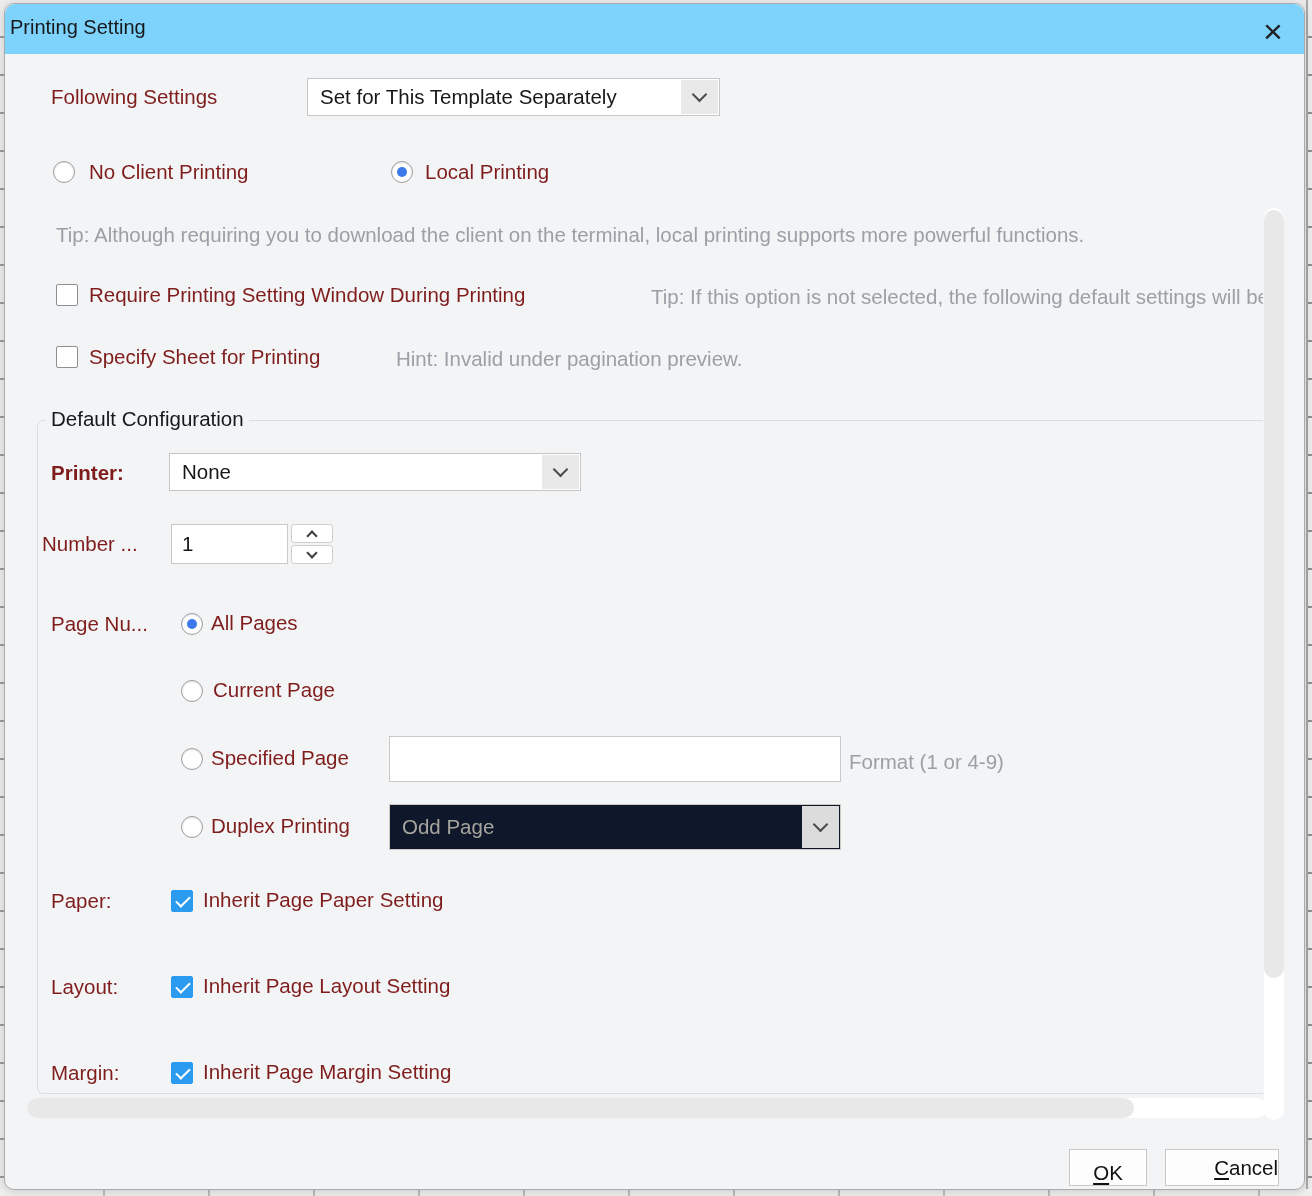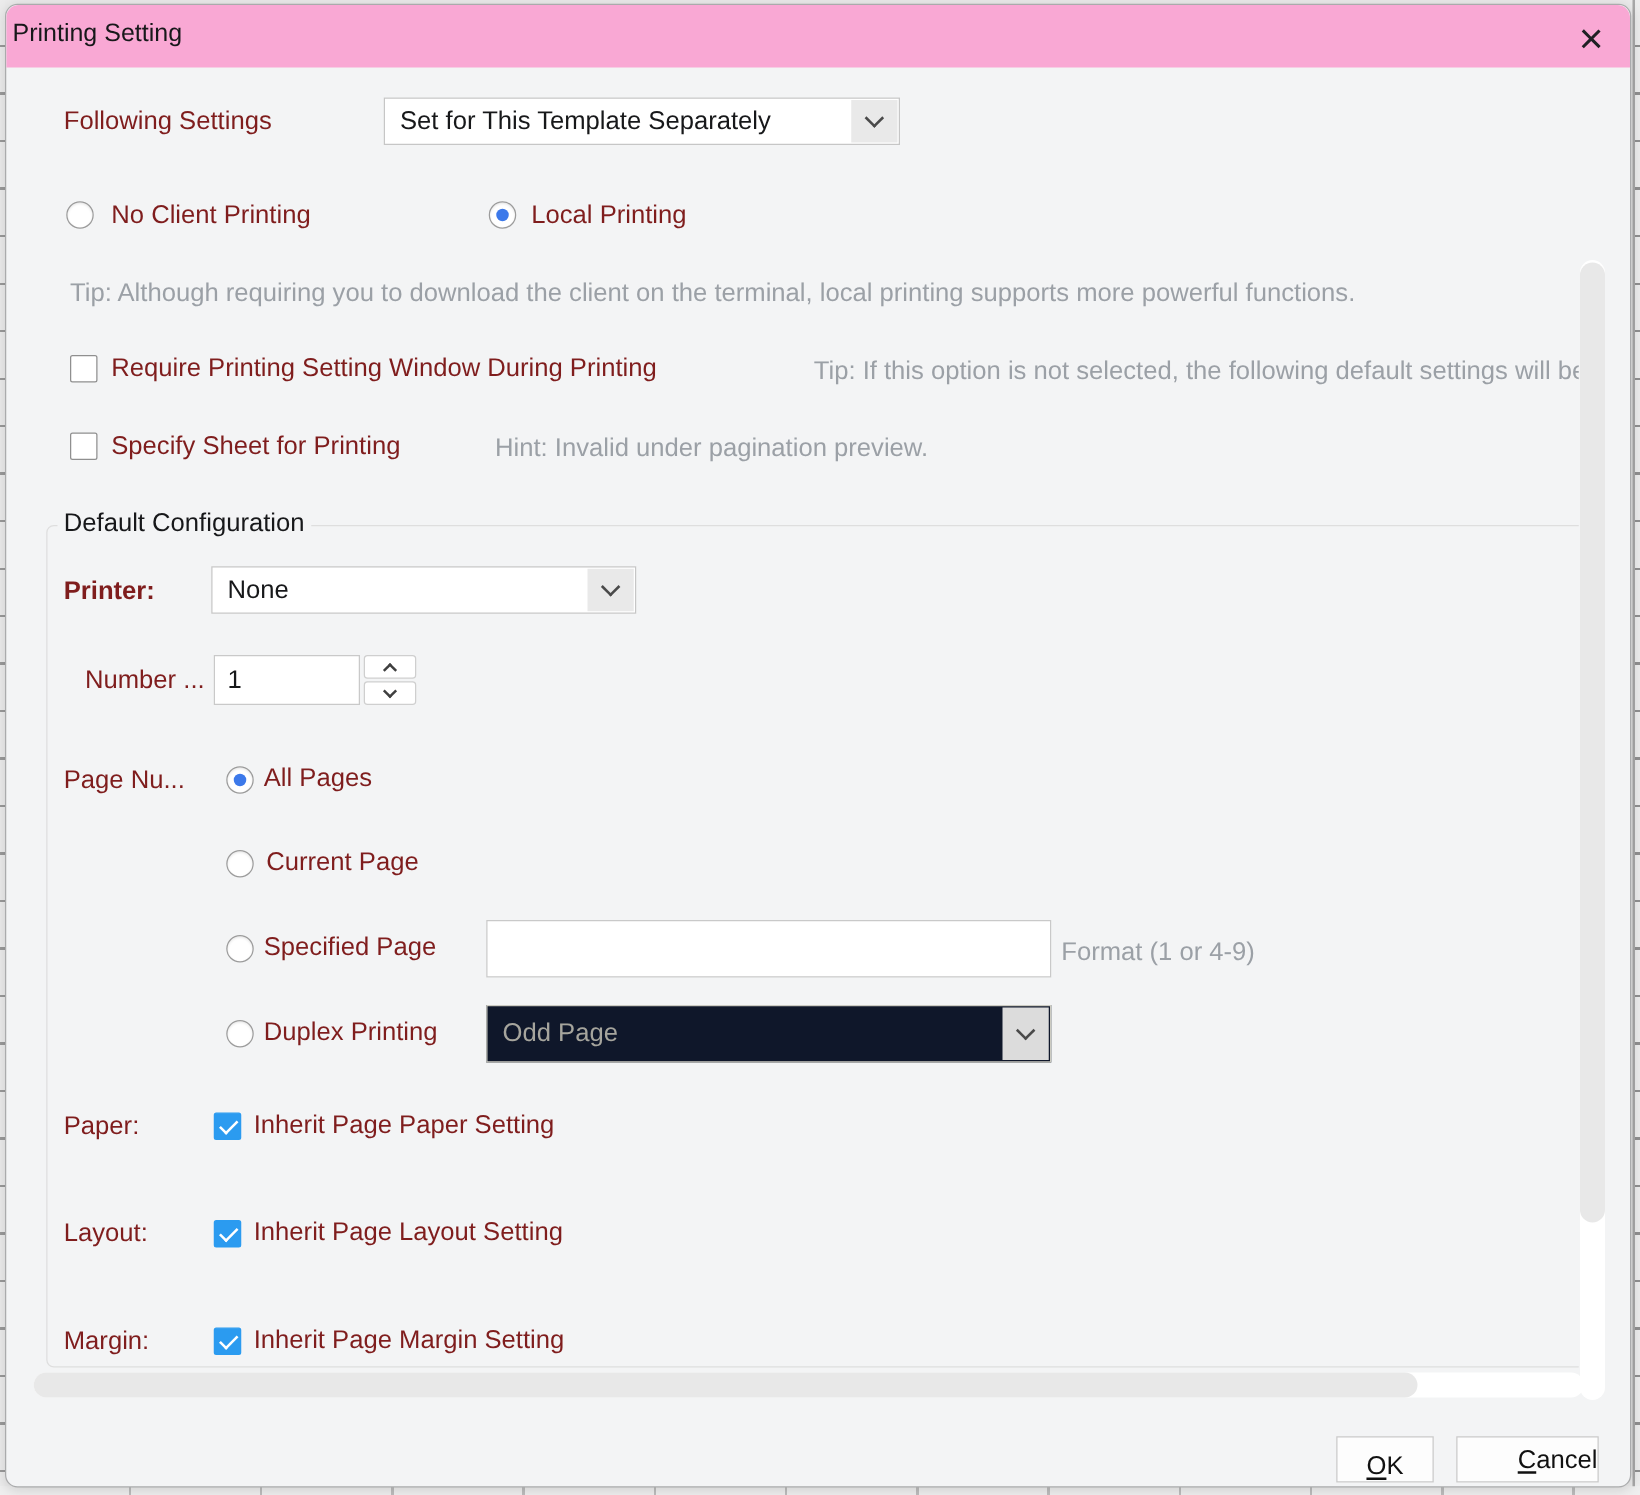--- a/index.html
+++ b/index.html
@@ -14,21 +14,21 @@
     background-color:#ececec; border-left:2px solid #a8a8a8;
     background-image:repeating-linear-gradient(to bottom, transparent 0 36px, #8f8f8f 36px 38px); }
   .edge-bottom { position:absolute; left:0; bottom:0; width:100%; height:7px;
     background-color:#efefef;
     background-image:repeating-linear-gradient(to right, transparent 0 103px, #bdbdbd 103px 105px); }
 
   
   .dialog { position:absolute; left:4px; top:3px; width:1301px; height:1187px;
     background:#f3f4f5; border:1px solid #aaabac; border-radius:10px;
     box-shadow:0 2px 10px rgba(0,0,0,.14); overflow:hidden; }
-  .titlebar { position:absolute; left:0; top:0; width:100%; height:50px; background:#f9a8d4;
+  .titlebar { position:absolute; left:0; top:0; width:100%; height:50px; background:#7dd3fc;
     border-radius:10px 10px 0 0; }
   .title { position:absolute; left:5px; top:12px; font-size:20px; color:#17181a; }
   .close-btn { position:absolute; right:12px; top:8px; width:38px; height:38px;
     display:flex; align-items:center; justify-content:center; cursor:pointer; }
   .close-glyph { font-size:34px; font-weight:300; color:#202124; line-height:1; }
 
   .lbl { position:absolute; font-size:20.5px; color:#7f1d1d; white-space:nowrap; }
   .tip { color:#9ba0a6; }
 
   
@@ -128,28 +128,28 @@
 
     <div class="cbox" style="left:34px; top:140px;"></div>
     <div class="lbl" style="left:67px; top:139px;">Specify Sheet for Printing</div>
     <div class="lbl tip" style="left:374px; top:141px;">Hint: Invalid under pagination preview.</div>
 
     <div class="groupbox" style="left:15px; top:214px; width:1500px; height:674px;">
       <div class="legend">Default Configuration</div>
     </div>
 
     <div class="lbl" style="left:29px; top:255px;font-weight:bold;">Printer:</div>
-    <div class="select" style="left:147px; top:247px; width:340px; height:38px;">
+    <div class="select" style="left:147px; top:247px; width:412px; height:38px;">
       <div class="select-value">None</div>
       <div class="select-btn">
         <div class="chev"></div>
       </div>
     </div>
 
-    <div class="lbl" style="left:46px; top:326px;text-align:right;">Number ...</div>
+    <div class="lbl" style="left:20px; top:326px;text-align:right;">Number ...</div>
     <input class="text-input" style="left: 149px; top: 318px; width: 117px; height: 40px;" value="1">
     <div class="spin-btn" style="left:269px; top:318px;">
       <div class="chev-s up"></div>
     </div>
     <div class="spin-btn" style="left:269px; top:339px;">
       <div class="chev-s down"></div>
     </div>
 
     <div class="lbl" style="left:29px; top:406px;">Page Nu...</div>
 

